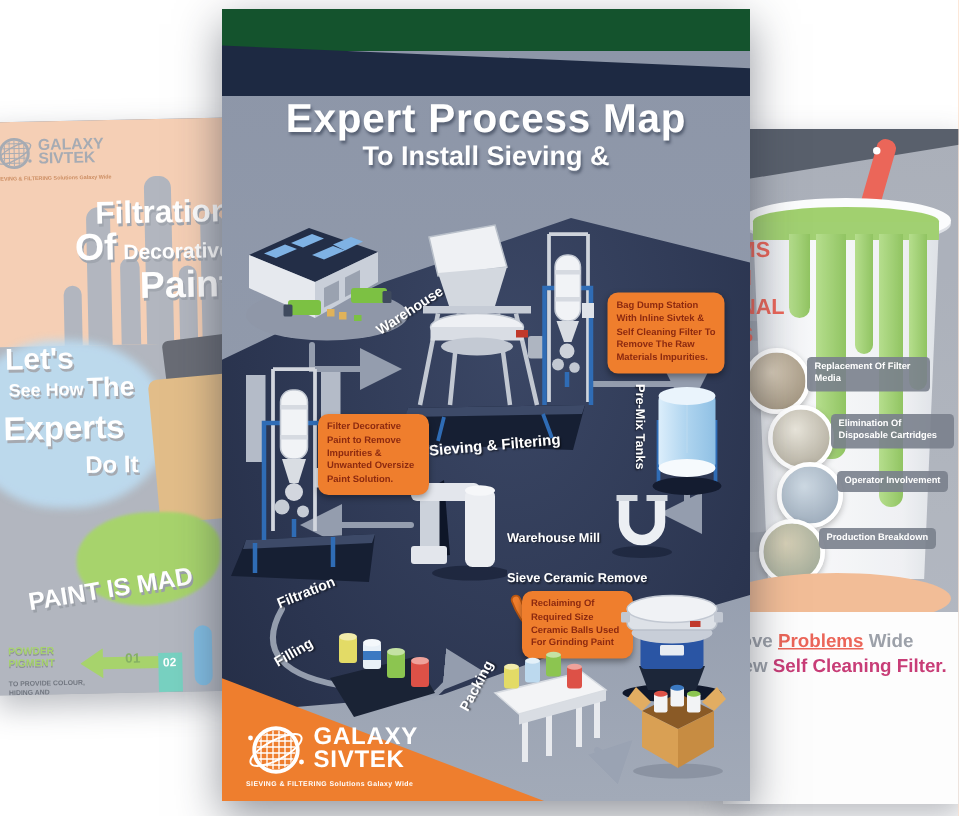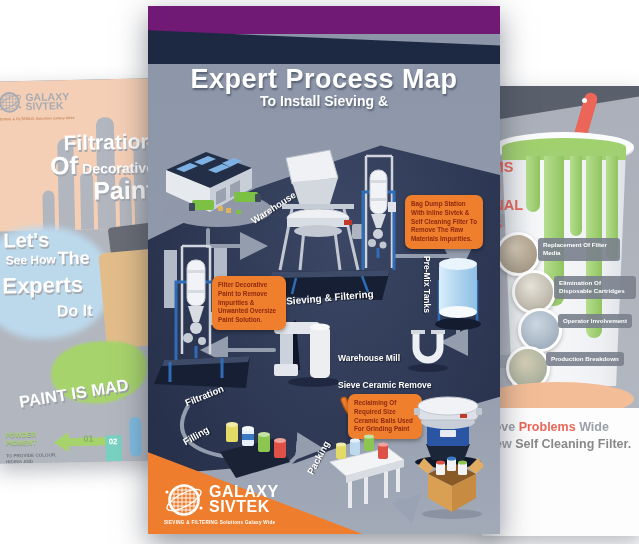--- a/index.html
+++ b/index.html
@@ -1,29 +1,29 @@
 <!DOCTYPE html>
 <html><head>
 <meta charset="utf-8">
 <style>
   html,body{margin:0;padding:0;background:#fff;}
   .stage{position:relative;width:639px;height:544px;background:#fff;overflow:hidden;
          font-family:"Liberation Sans",sans-serif;}
   .abs{position:absolute;}
 
   
-  .cp{left:148px;top:6px;width:352px;height:528px;background:#701a75;z-index:3;
+  .cp{left:148px;top:6px;width:352px;height:528px;background:#14532d;z-index:3;
       box-shadow:0 10px 28px rgba(40,45,60,.5);overflow:hidden;}
   .cp-body{left:0;top:28px;width:100%;height:500px;
       background:linear-gradient(180deg,#8d96a8 0%,#929bac 60%,#a2aab8 100%);}
   .cp-navy{left:0;top:0;width:100%;height:58px;background:#1d2942;
       clip-path:polygon(0 42%,100% 68%,100% 100%,0 100%);}
   .cp-title{left:0;top:58px;width:100%;text-align:center;color:#fff;line-height:1.12;}
   .cp-title .t1{font-size:27px;font-weight:bold;letter-spacing:.5px;text-shadow:1px 2px 2px rgba(30,40,60,.5);}
-  .cp-title .t2{font-size:14px;font-weight:bold;text-shadow:1px 2px 2px rgba(30,40,60,.5);}
+  .cp-title .t2{font-size:18px;font-weight:bold;text-shadow:1px 2px 2px rgba(30,40,60,.5);}
   .cp-title .t3{font-size:18px;font-weight:bold;text-shadow:1px 2px 2px rgba(30,40,60,.5);}
   .hl{color:#ef7e2d;}
   .cp-panel{left:0;top:0;width:352px;height:528px;
       background:radial-gradient(ellipse at 55% 42%,#3b4765 0%,#2b3550 65%,#232c44 100%);
       clip-path:polygon(0 44.3%,30.6% 34.5%,66.1% 26.4%,100% 32%,100% 74%,70% 79.8%,41.7% 86.6%,0 88.9%);}
   .cp-orange{left:0;top:0;width:352px;height:528px;background:#ee7e2e;
       clip-path:polygon(0 84.5%,61% 100%,0 100%);}
   .st-label{color:#fff;font-weight:bold;font-size:10px;text-shadow:1px 1px 1px rgba(0,0,0,.5);white-space:nowrap;}
   .callout{background:#ef7e2d;border-radius:7px;padding:5px 6px;color:#8d2a10;
       font-size:6.3px;font-weight:bold;line-height:1.4;box-shadow:0 2px 4px rgba(0,0,0,.35);}
@@ -195,26 +195,26 @@
 
     <span class="rp-chev" style="left:-3px;top:112px;border-left:16px solid #e8493a;transform:rotate(12deg);"></span>
     <span class="rp-chev" style="left:-3px;top:168px;border-left:16px solid #eab23a;transform:rotate(4deg);"></span>
     <span class="rp-chev" style="left:-2px;top:230px;border-left:16px solid #6aaede;transform:rotate(-4deg);"></span>
     <span class="rp-chev" style="left:-3px;top:290px;border-left:16px solid #e8607a;transform:rotate(-10deg);"></span>
 
     <div class="abs rp-base"></div>
     <div class="abs rp-white">
       <div class="rp-bot abs" style="left:4px;top:12px;">
         <span>bove</span>
-        <span style="color:#e8493a;">Problems</span>
+        <span style="color:#e8493a;text-decoration:underline;">Problems</span>
         <span>Wide</span>
       </div>
       <div class="rp-bot abs" style="left:4px;top:29px;">
         <span>New</span>
-        <span style="color:#737373;">Self Cleaning Filter.</span>
+        <span style="color:#be185d;">Self Cleaning Filter.</span>
       </div>
     </div>
     <div class="abs rp-fade"></div>
   </div>
 
   <div class="abs cp">
     <div class="abs cp-body"></div>
     <div class="abs cp-navy"></div>
 
     <div class="abs cp-title">

